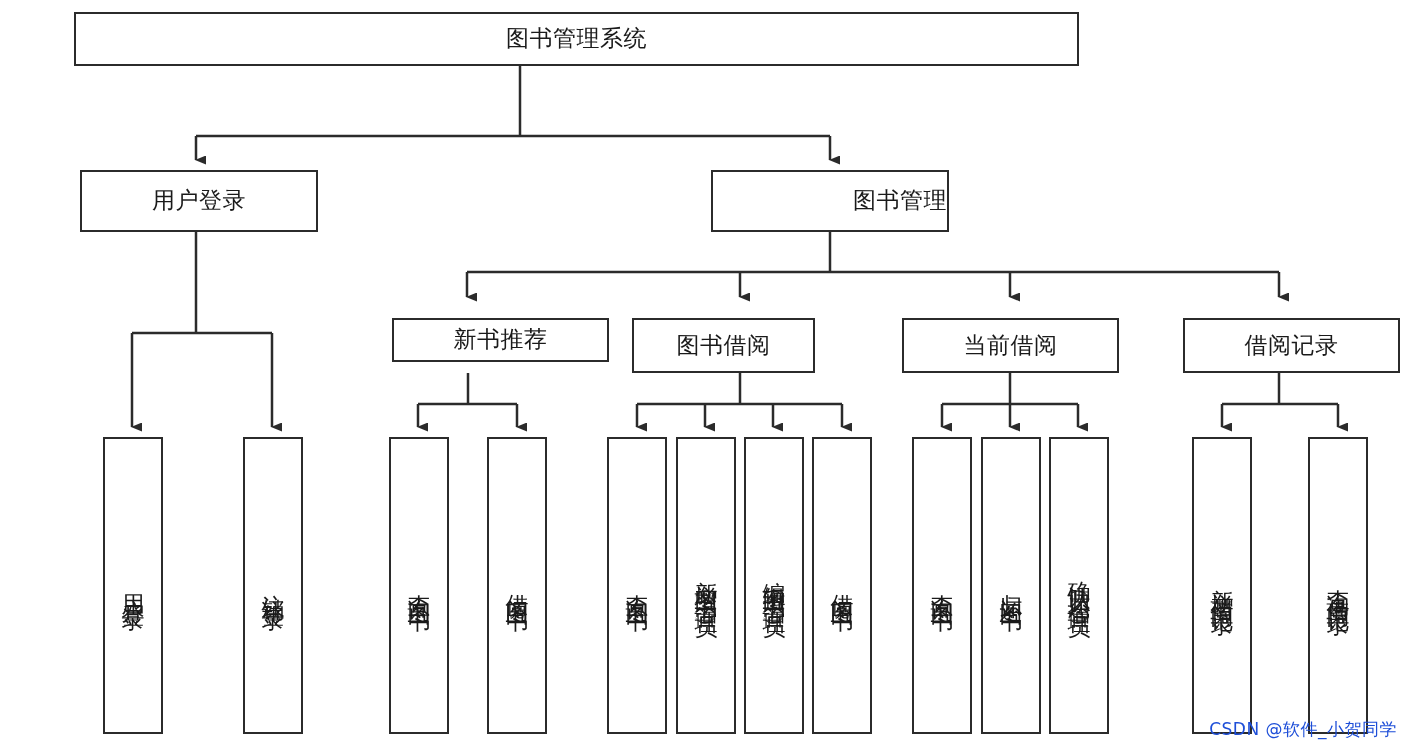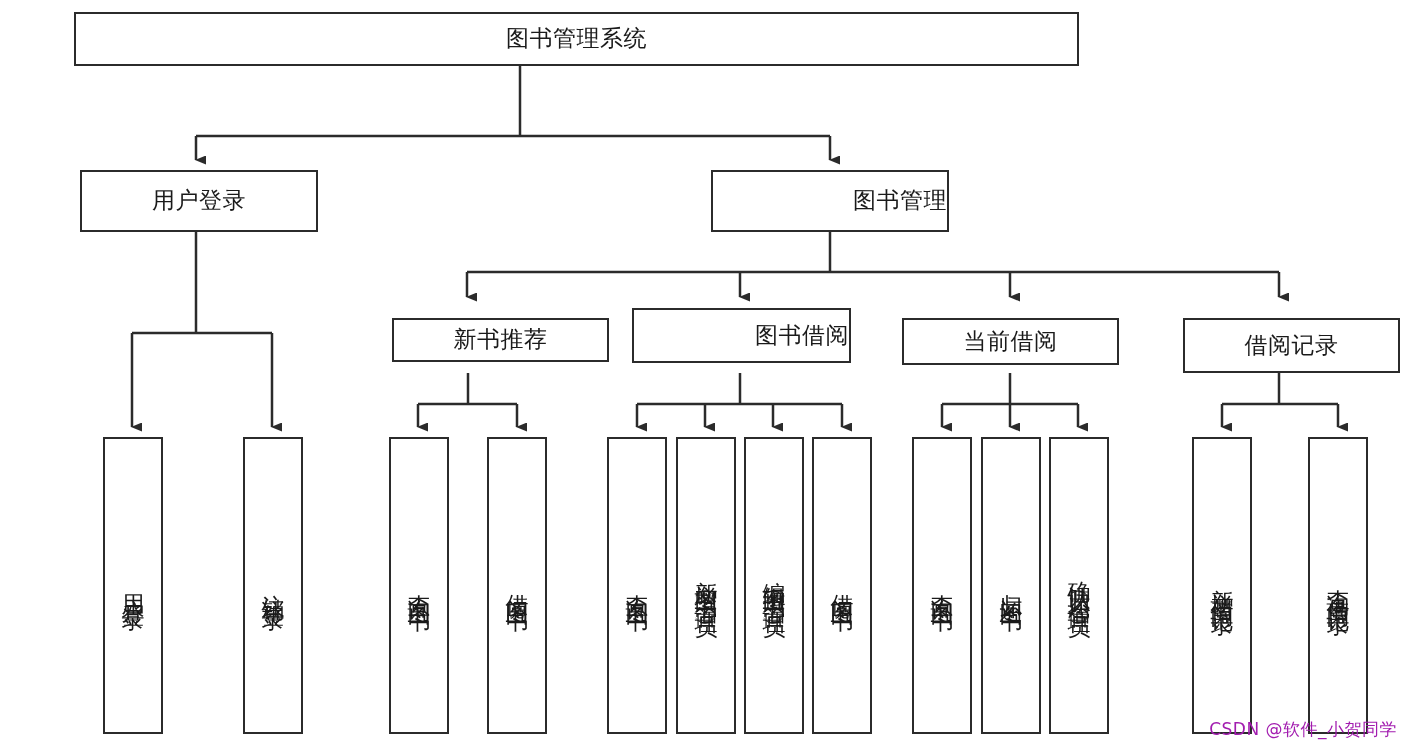--- a/index.html
+++ b/index.html
@@ -60,21 +60,21 @@
     font-size: 23px;
     letter-spacing: 5px;
     line-height: 1;
     white-space: nowrap;
   }
   .watermark {
     position: absolute;
     right: 8px;
     bottom: 6px;
     font-size: 17px;
-    color: #a21caf;
+    color: #1d4ed8;
     letter-spacing: 0.5px;
     white-space: nowrap;
     font-family: "DejaVu Sans", "Liberation Sans", sans-serif;
   }
 </style>
 </head>
 <body>
 
 <div id="diagram-root">
 
@@ -140,25 +140,25 @@
   </div>
 
   <div class="node horiz" style="left:711px; top:170px; width:238px; height:62px;justify-content:flex-end;">
     <span class="label">图书管理</span>
   </div>
 
   <div class="node horiz" style="left:360px; top:318px; width:217px; height:44px;margin-left:32px;">
     <span class="label">新书推荐</span>
   </div>
 
-  <div class="node horiz" style="left:632px; top:308px; width:219px; height:55px;justify-content:flex-end;">
+  <div class="node horiz" style="left:632px; top:318px; width:183px; height:55px;">
     <span class="label">图书借阅</span>
   </div>
 
-  <div class="node horiz" style="left:902px; top:318px; width:217px; height:47px;">
+  <div class="node horiz" style="left:902px; top:318px; width:217px; height:55px;">
     <span class="label">当前借阅</span>
   </div>
 
   <div class="node horiz" style="left:1171px; top:318px; width:217px; height:55px;margin-left:12px;">
     <span class="label">借阅记录</span>
   </div>
 
   <div class="node vert" style="left:103px; top:437px; width:60px; height:297px;">
     <span class="label">用户登录</span>
   </div>

